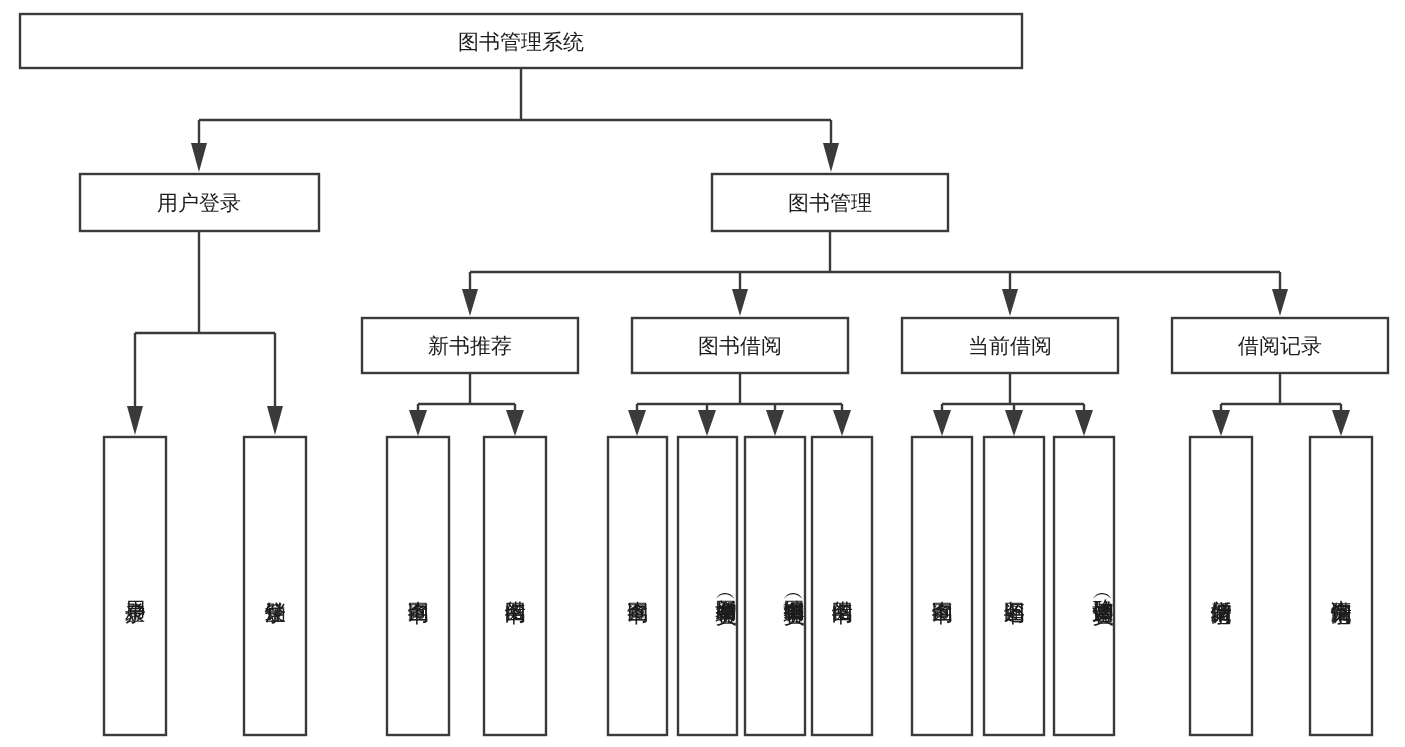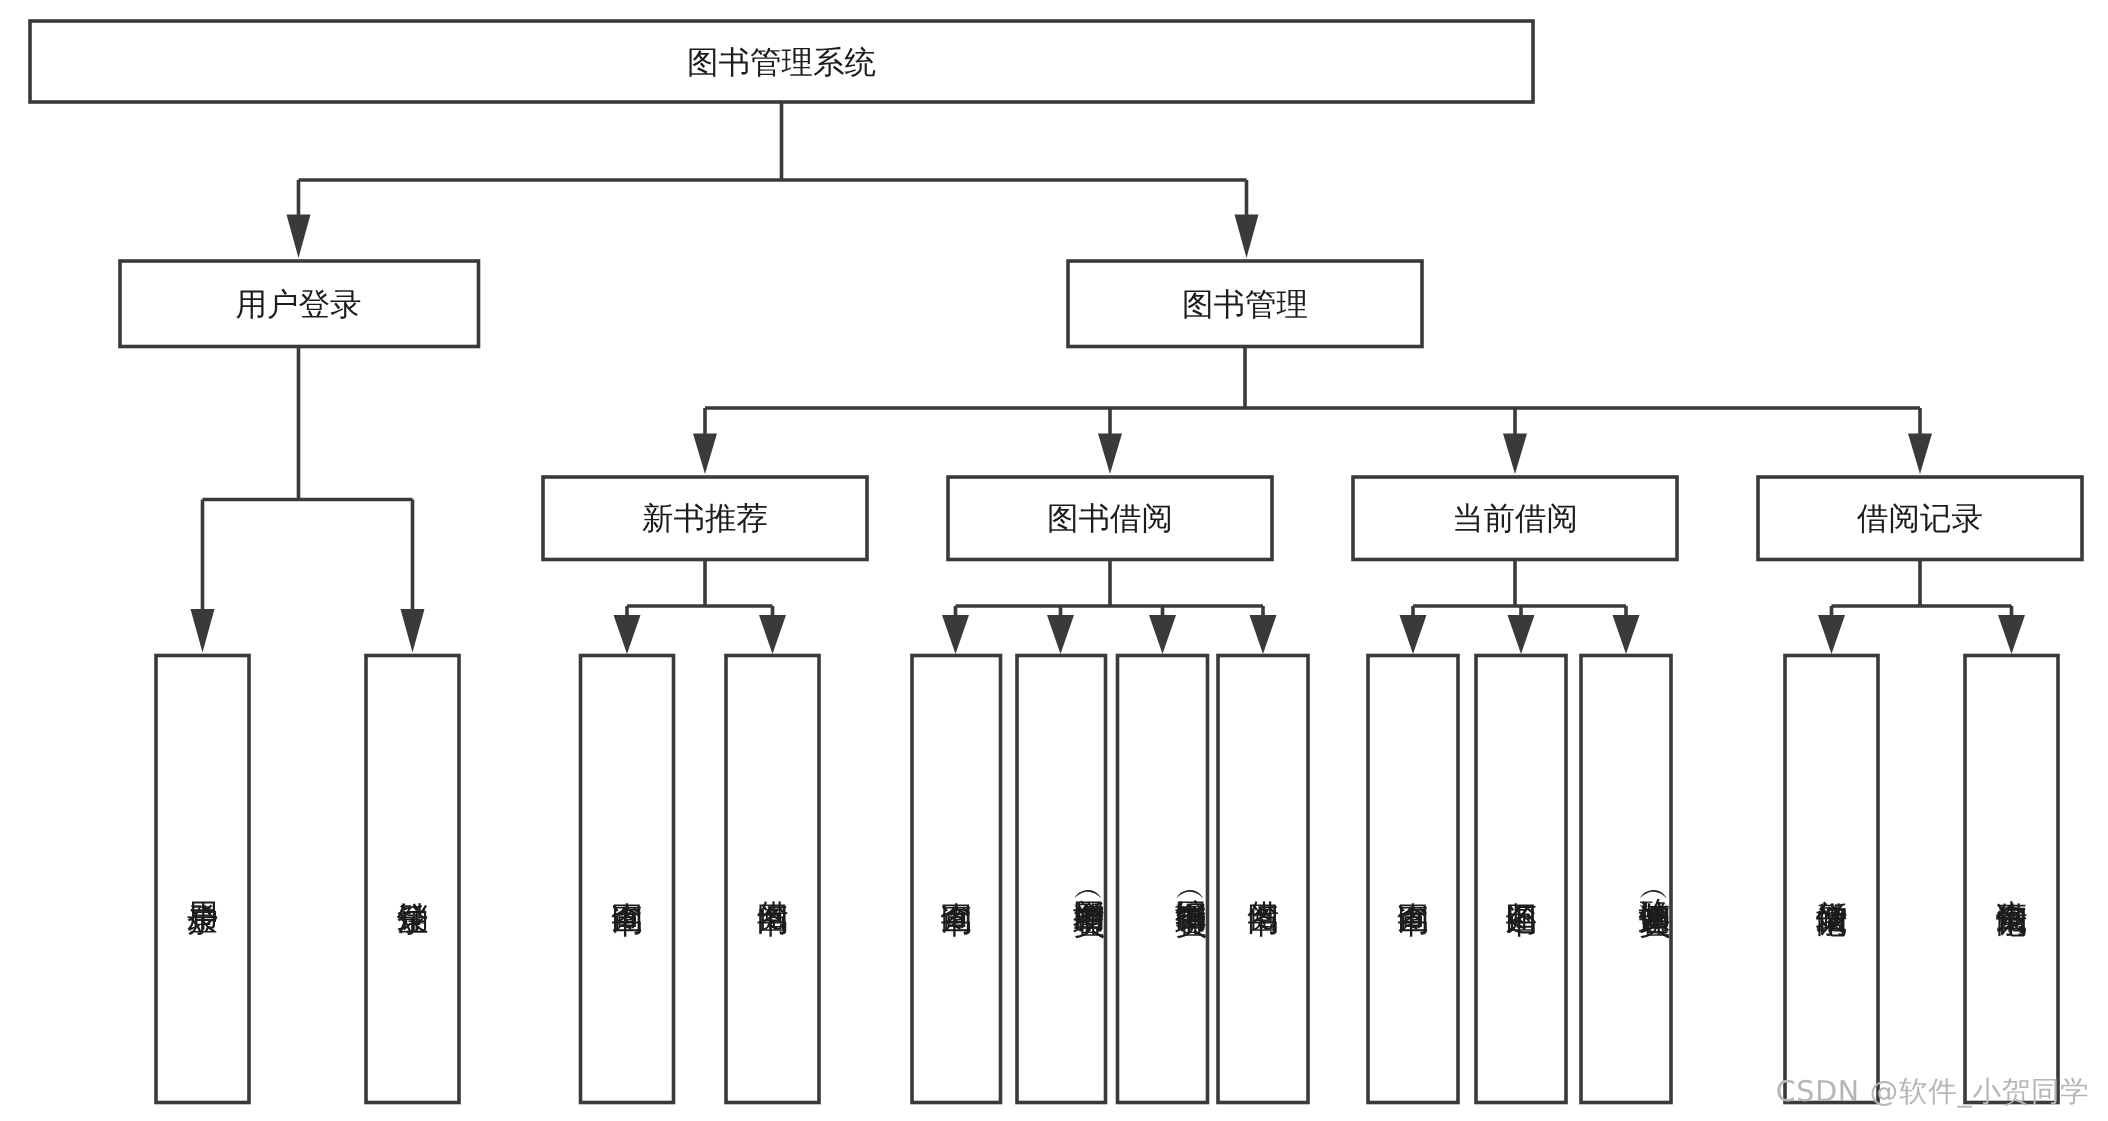--- a/index.html
+++ b/index.html
@@ -207,15 +207,14 @@
   <div class="vlabel" style="left:608px;  top:437px; width:59px; height:298px;">查询图书</div>
   <div class="vlabel" style="left:678px;  top:437px; width:59px; height:298px; align-items:flex-start;">新增图书（管理员）</div>
   <div class="vlabel" style="left:745px;  top:437px; width:60px; height:298px; align-items:flex-start;">编辑图书（管理员）</div>
   <div class="vlabel" style="left:812px;  top:437px; width:60px; height:298px;">借阅图书</div>
   <div class="vlabel" style="left:912px;  top:437px; width:60px; height:298px;">查询图书</div>
   <div class="vlabel" style="left:984px;  top:437px; width:60px; height:298px;">归还图书</div>
   <div class="vlabel" style="left:1054px; top:437px; width:60px; height:298px; align-items:flex-start;">确认归还（管理员）</div>
   <div class="vlabel" style="left:1190px; top:437px; width:62px; height:298px;">新增借阅记录</div>
   <div class="vlabel" style="left:1310px; top:437px; width:62px; height:298px;">查询借阅记录</div>
 
-  <div class="watermark">CSDN @软件_小贺同学</div>
 
 </div>
 
 </body></html>

